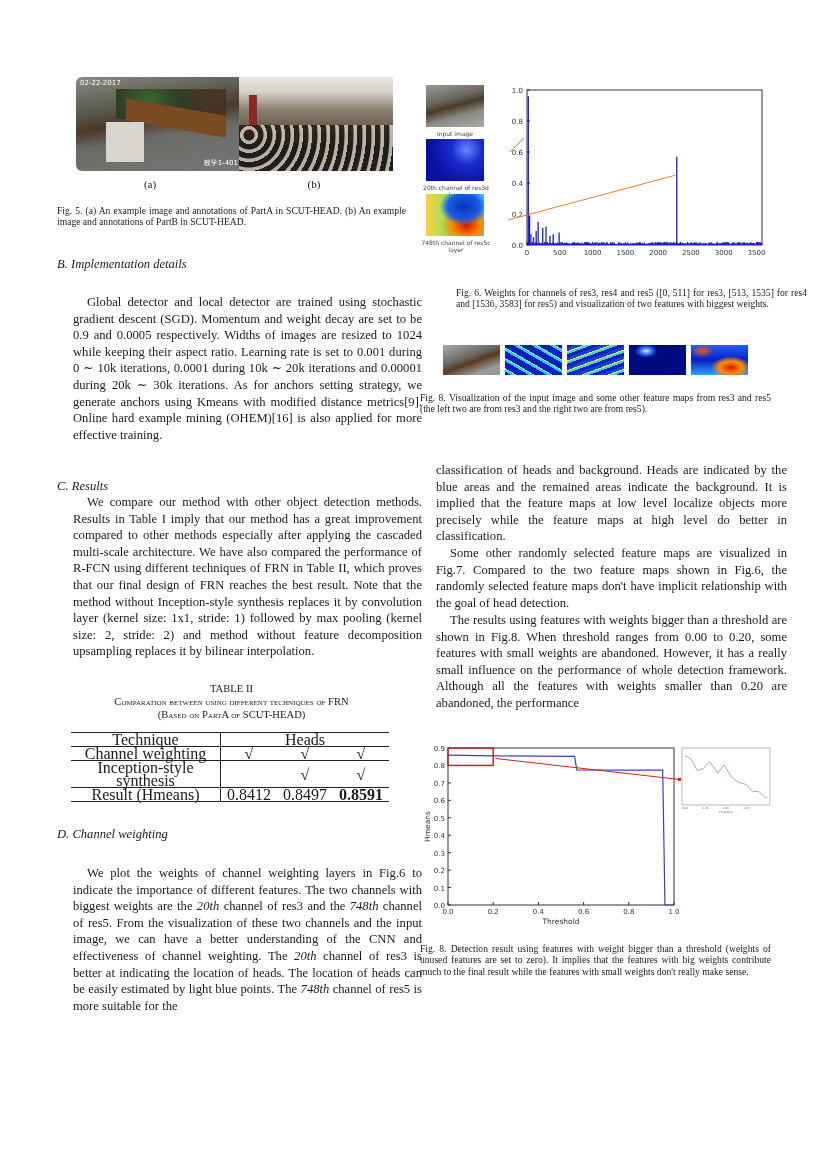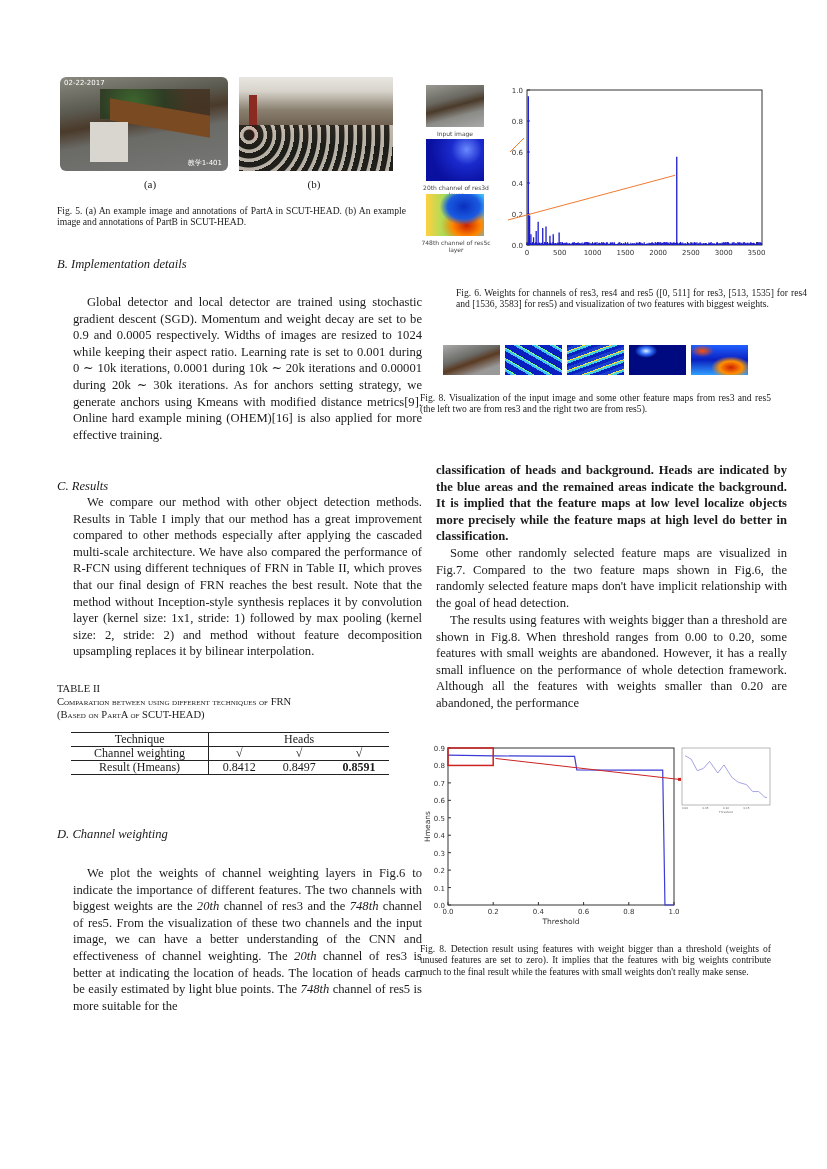--- a/index.html
+++ b/index.html
@@ -3,34 +3,34 @@
 <meta charset="utf-8">
 <style>
   html,body{margin:0;padding:0;background:#fff;}
   body{width:827px;height:1169px;position:relative;overflow:hidden;font-family:"Liberation Serif","DejaVu Serif",serif;color:#1a1a1a;}
   .abs{position:absolute;}
   .photo{position:absolute;overflow:hidden;}
   .sub{font-size:11px;text-align:center;}
   .caption{font-size:9.6px;line-height:11.4px;text-align:justify;}
   .sec{font-size:12.6px;font-style:italic;}
   .para{font-size:12.6px;line-height:16.6px;text-align:justify;text-indent:14px;margin:16px;}
-  .para.noind{text-indent:0;font-weight:bold;}
-  .tbl-title{font-size:10.6px;line-height:13px;}
+  .para.noind{text-indent:0;}
+  .tbl-title{font-size:10.6px;text-align:center;line-height:13px;}
   .sc{font-variant:small-caps;}
-  table.t2{border-collapse:collapse;font-size:12px;}
+  table.t2{border-collapse:collapse;font-size:16px;}
   table.t2 td{padding:0 6px;line-height:13px;text-align:center;}
   table.t2 tr.first td{border-top:1px solid #222;}
   table.t2 tr td{border-bottom:1px solid #222;}
   table.t2 td.tech{border-right:1px solid #222;}
   svg text{font-family:"DejaVu Sans",sans-serif;}
 </style>
 </head>
 <body>
 
-<div class="photo" style="left:60px;top:77px;width:168px;height:94px;background:linear-gradient(170deg,#8a8a80 0%,#5b5a50 30%,#4a3a2a 45%,#6a6a66 60%,#777 100%);border-radius:6px;">
+<div class="photo" style="left:76px;top:77px;width:168px;height:94px;background:linear-gradient(170deg,#8a8a80 0%,#5b5a50 30%,#4a3a2a 45%,#6a6a66 60%,#777 100%);border-radius:6px;">
   <div style="position:absolute;left:40px;top:12px;width:110px;height:30px;background:radial-gradient(circle at 30% 50%,#3a6a2a 0,#2a3a20 40%,#443322 70%);opacity:.9;"></div>
   <div style="position:absolute;left:50px;top:30px;width:100px;height:22px;background:#7a4a22;transform:skewY(10deg);"></div>
   <div style="position:absolute;left:30px;top:45px;width:38px;height:40px;background:#d9d6cf;"></div>
   <span style="position:absolute;left:4px;top:2px;font:7px 'DejaVu Sans',sans-serif;color:#fff;">02-22-2017</span>
   <span style="position:absolute;right:6px;bottom:3px;font:7px 'DejaVu Sans',sans-serif;color:#fff;">教学1-401</span>
 </div>
 <div class="photo" style="left:239px;top:77px;width:154px;height:94px;background:linear-gradient(180deg,#e8e6e0 0%,#d8d4cc 15%,#8a8070 35%,#6a5a4a 55%,#2a2a22 75%,#3a3530 100%);">
   <div style="position:absolute;left:10px;top:18px;width:8px;height:45px;background:#8a2a20;"></div>
   <div style="position:absolute;left:0;top:48px;width:154px;height:46px;background:repeating-radial-gradient(circle at 10px 10px,#1a1a16 0 5px,#d8d0c4 6px 9px);opacity:.8;"></div>
 </div>
@@ -50,20 +50,26 @@
 
 <table class="abs t2" style="left:71px;top:732px;width:318px;">
   <tbody>
       <tr class="first">
     <td class="tech">Technique</td>
     <td colspan="3">Heads</td>
   </tr>
   <tr>
     <td class="tech">Channel weighting</td>
     <td>√</td>
+    <td>√</td>
+    <td>√</td>
+  </tr>
+  <tr>
+    <td class="tech">Inception-style synthesis</td>
+    <td></td>
     <td>√</td>
     <td>√</td>
   </tr>
   <tr>
     <td class="tech">Result (Hmeans)</td>
     <td>0.8412</td>
     <td>0.8497</td>
     <td style="font-weight:bold;">0.8591</td>
   </tr>
 </tbody>

